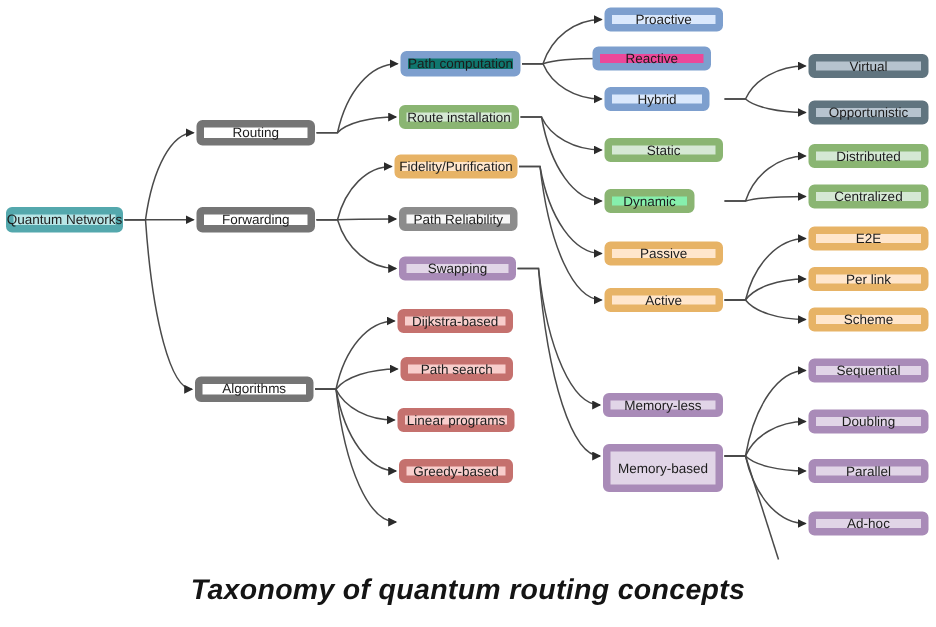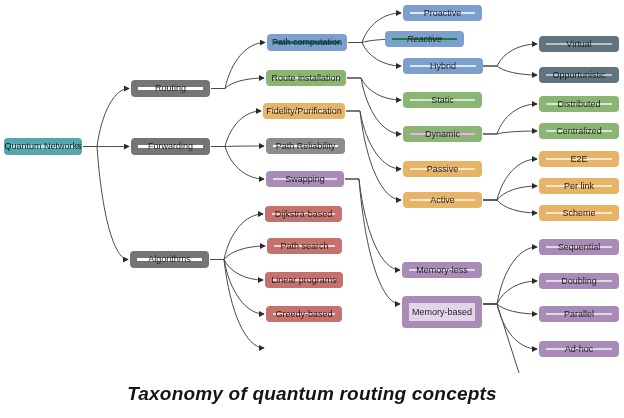--- a/index.html
+++ b/index.html
@@ -4,21 +4,21 @@
 <style>
   html,body{margin:0;padding:0;background:#ffffff;}
   .stage{
     position:relative;width:624px;height:418px;background:#ffffff;
     overflow:hidden;font-family:"Liberation Sans",sans-serif;
   }
   .edge-layer{position:absolute;left:0;top:0;width:624px;height:418px;}
   .edge{fill:none;stroke:#4a4a4a;stroke-width:1;}
   .node-layer{position:absolute;left:0;top:0;width:624px;height:418px;}
   .node{
-    position:absolute;box-sizing:border-box;border:7px solid #000000;
+    position:absolute;box-sizing:border-box;border:5px solid #000000;
     border-radius:4px;display:flex;align-items:center;justify-content:center;
     font-size:9px;line-height:1;color:#1c1c1c;white-space:nowrap;
   }
   .caption{
     position:absolute;left:0;top:383px;width:624px;text-align:center;
     font-size:19px;font-style:italic;font-weight:600;color:#141414;
     font-family:"Liberation Sans",sans-serif;letter-spacing:0.2px;
   }
 </style>
 </head>
@@ -74,24 +74,24 @@
       <div class="node" style="left: 267px; top: 34px; width: 80px; height: 17px; background: #0f766e; border-color: rgb(125, 159, 206);">Path computation</div>
       <div class="node" style="left: 266px; top: 70px; width: 80px; height: 16px; background: rgb(213, 232, 212); border-color: rgb(138, 181, 114);">Route installation</div>
       <div class="node" style="left: 263px; top: 103px; width: 82px; height: 16px; background: rgb(255, 230, 204); border-color: rgb(231, 179, 102);">Fidelity/Purification</div>
       <div class="node" style="left: 266px; top: 138px; width: 79px; height: 16px; background: rgb(246, 246, 246); border-color: rgb(140, 140, 140);">Path Reliability</div>
       <div class="node" style="left: 266px; top: 171px; width: 78px; height: 16px; background: rgb(225, 213, 231); border-color: rgb(169, 139, 184);">Swapping</div>
       <div class="node" style="left: 265px; top: 206px; width: 77px; height: 16px; background: rgb(248, 206, 204); border-color: rgb(197, 113, 110);">Dijkstra-based</div>
       <div class="node" style="left: 267px; top: 238px; width: 75px; height: 16px; background: rgb(248, 206, 204); border-color: rgb(197, 113, 110);">Path search</div>
       <div class="node" style="left: 265px; top: 272px; width: 78px; height: 16px; background: rgb(248, 206, 204); border-color: rgb(197, 113, 110);">Linear programs</div>
       <div class="node" style="left: 266px; top: 306px; width: 76px; height: 16px; background: rgb(248, 206, 204); border-color: rgb(197, 113, 110);">Greedy-based</div>
       <div class="node" style="left: 403px; top: 5px; width: 79px; height: 16px; background: rgb(218, 232, 252); border-color: rgb(125, 159, 206);">Proactive</div>
-      <div class="node" style="left: 385px; top: 31px; width: 79px; height: 16px; background: #15803d; border-color: rgb(125, 159, 206); font-style: italic;">Reactive</div>
-      <div class="node" style="left: 403px; top: 58px; width: 80px; height: 16px; background: rgb(218, 232, 252); border-color: rgb(125, 159, 206);">Hybrid</div>
+      <div class="node" style="left: 395px; top: 31px; width: 79px; height: 16px; background: #ec4899; border-color: rgb(125, 159, 206);">Reactive</div>
+      <div class="node" style="left: 403px; top: 58px; width: 70px; height: 16px; background: rgb(218, 232, 252); border-color: rgb(125, 159, 206);">Hybrid</div>
       <div class="node" style="left: 403px; top: 92px; width: 79px; height: 16px; background: rgb(213, 232, 212); border-color: rgb(138, 181, 114);">Static</div>
-      <div class="node" style="left: 403px; top: 126px; width: 79px; height: 16px; background: #f0abfc; border-color: rgb(138, 181, 114); text-align: right;">Dynamic</div>
+      <div class="node" style="left: 403px; top: 126px; width: 60px; height: 16px; background: #86efac; border-color: rgb(138, 181, 114); text-align: right;">Dynamic</div>
       <div class="node" style="left: 403px; top: 161px; width: 79px; height: 16px; background: rgb(255, 230, 204); border-color: rgb(231, 179, 102);">Passive</div>
       <div class="node" style="left: 403px; top: 192px; width: 79px; height: 16px; background: rgb(255, 230, 204); border-color: rgb(231, 179, 102);">Active</div>
       <div class="node" style="left: 402px; top: 262px; width: 80px; height: 16px; background: rgb(225, 213, 231); border-color: rgb(169, 139, 184);">Memory-less</div>
       <div class="node" style="left: 402px; top: 296px; width: 80px; height: 32px; background: rgb(225, 213, 231); border-color: rgb(169, 139, 184);">Memory-based</div>
       <div class="node" style="left: 539px; top: 36px; width: 80px; height: 16px; background: rgb(182, 195, 206); border-color: rgb(96, 116, 127);">Virtual</div>
       <div class="node" style="left: 539px; top: 67px; width: 80px; height: 16px; background: rgb(182, 195, 206); border-color: rgb(96, 116, 127);">Opportunistic</div>
       <div class="node" style="left: 539px; top: 96px; width: 80px; height: 16px; background: rgb(213, 232, 212); border-color: rgb(138, 181, 114); text-align: center;">Distributed</div>
       <div class="node" style="left: 539px; top: 123px; width: 80px; height: 16px; background: rgb(213, 232, 212); border-color: rgb(138, 181, 114);">Centralized</div>
       <div class="node" style="left: 539px; top: 151px; width: 80px; height: 16px; background: rgb(255, 230, 204); border-color: rgb(231, 179, 102);">E2E</div>
       <div class="node" style="left: 539px; top: 178px; width: 80px; height: 16px; background: rgb(255, 230, 204); border-color: rgb(231, 179, 102);">Per link</div>

